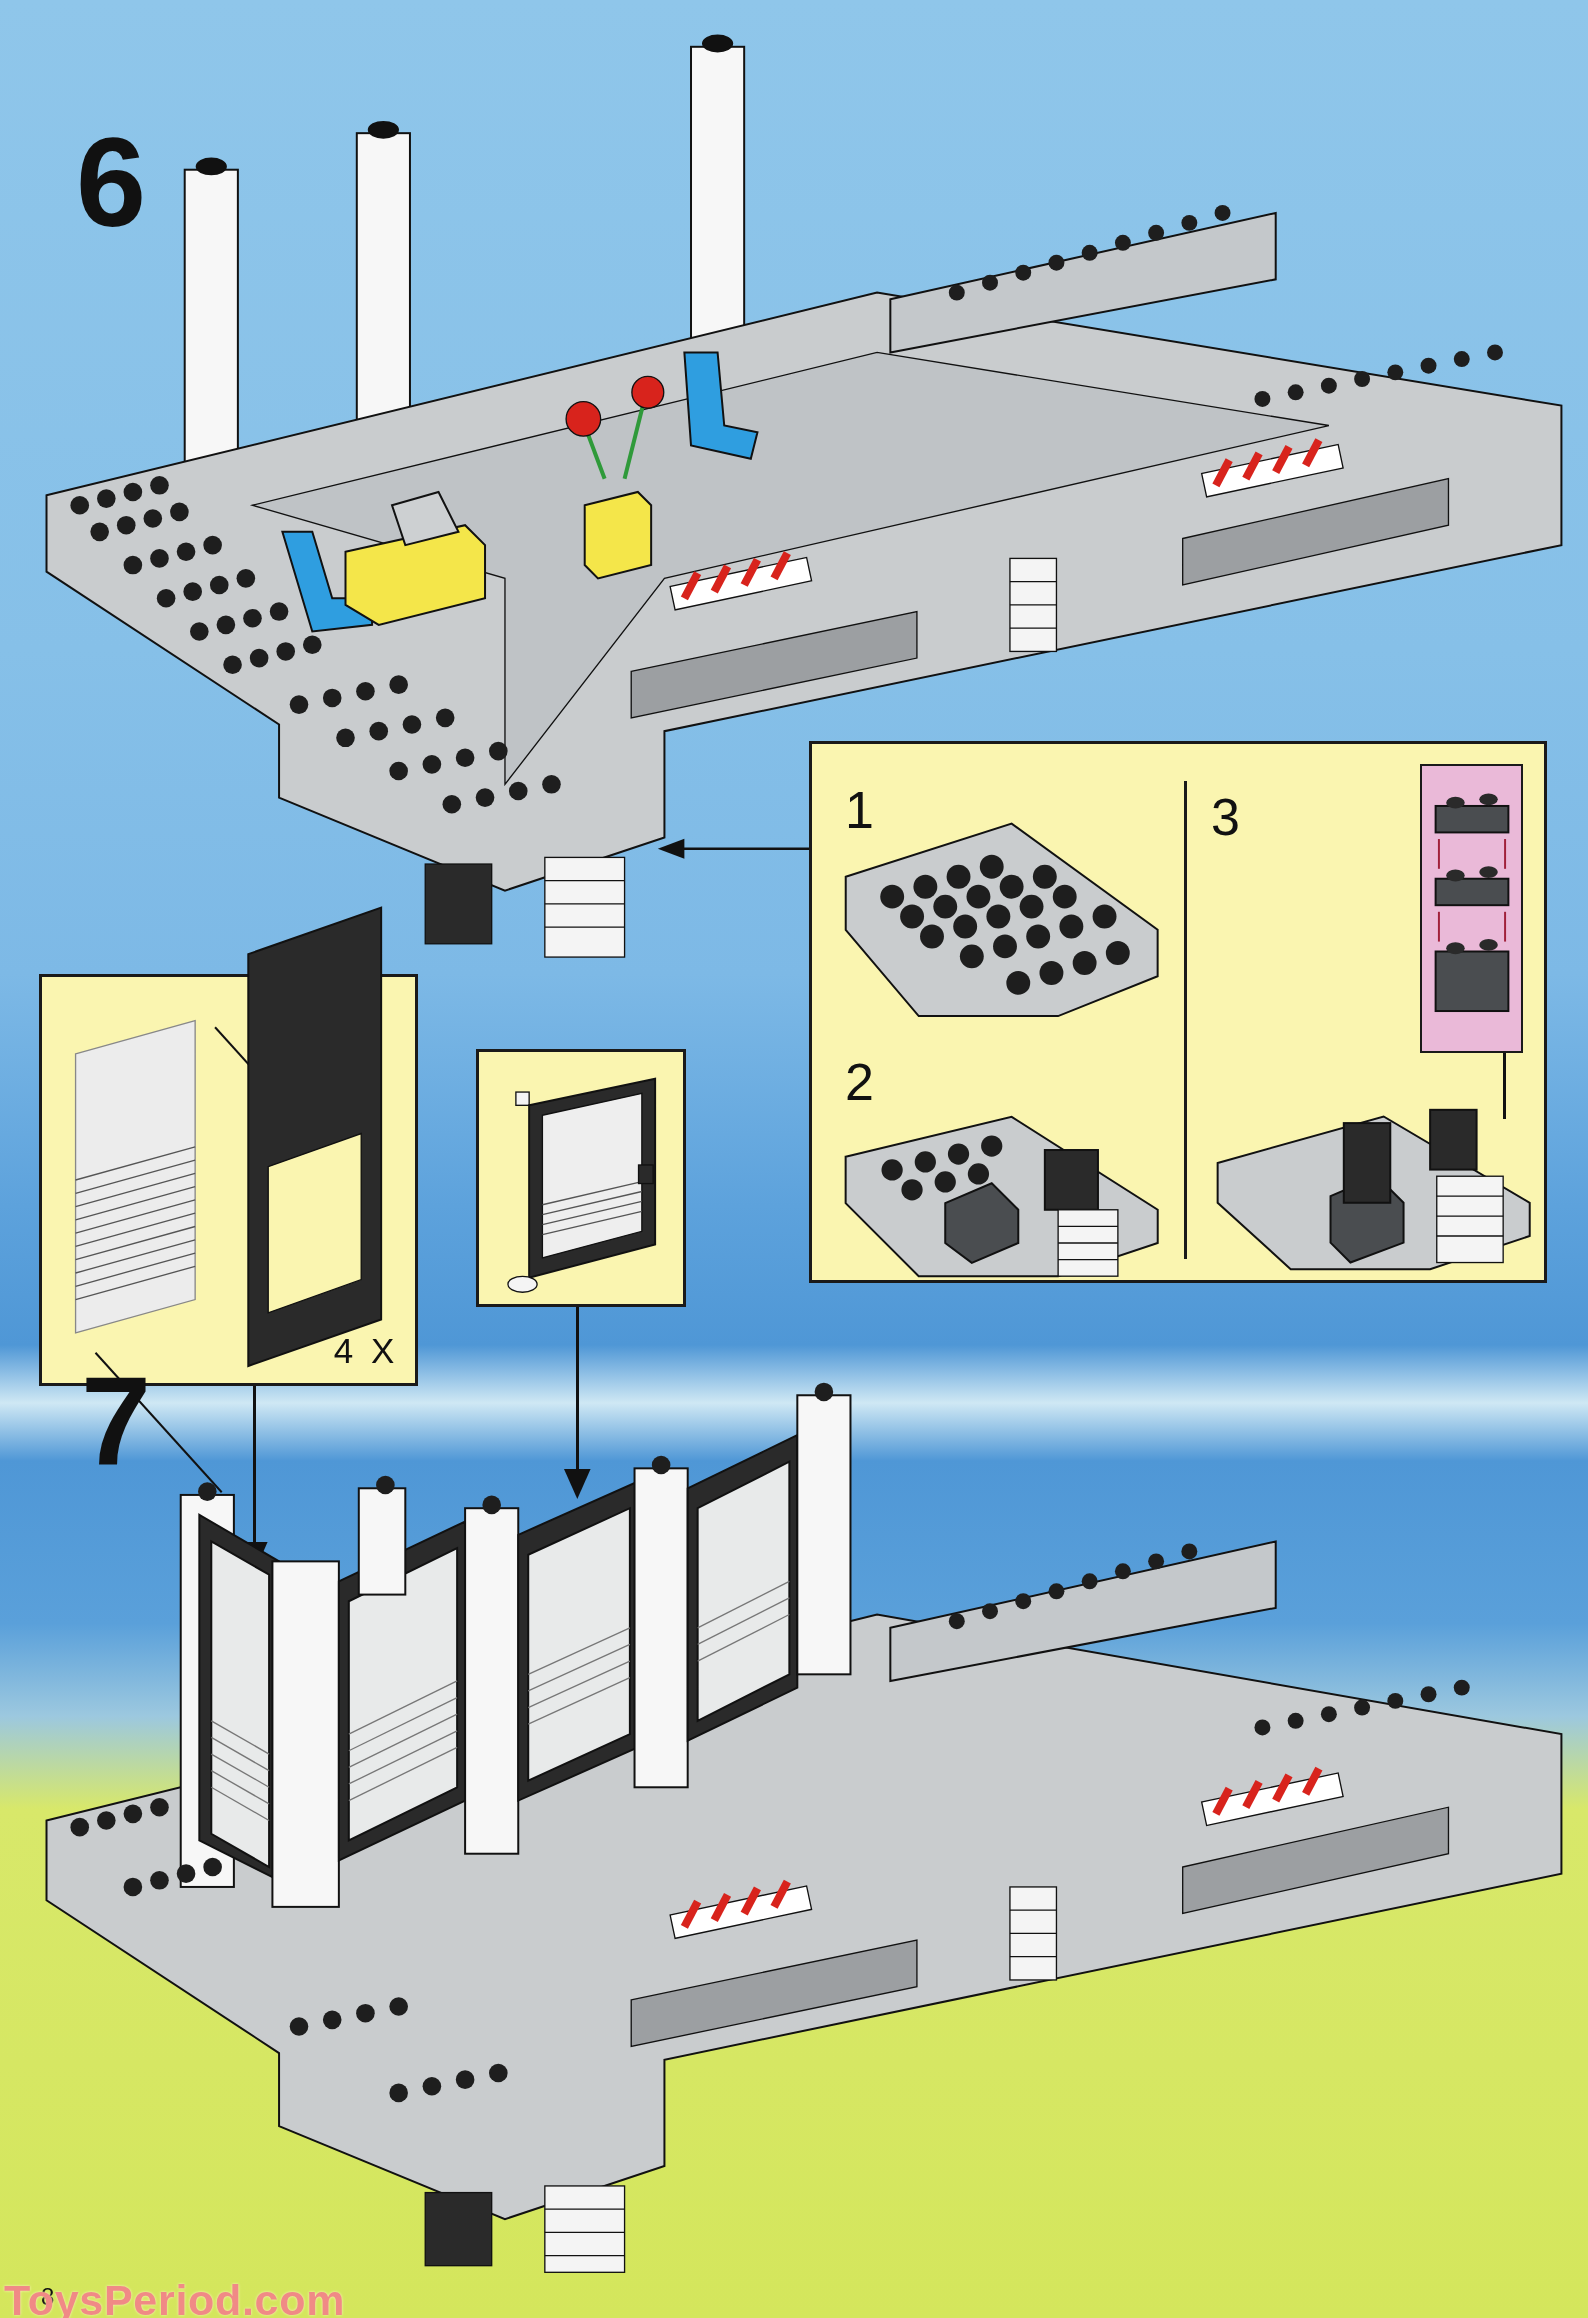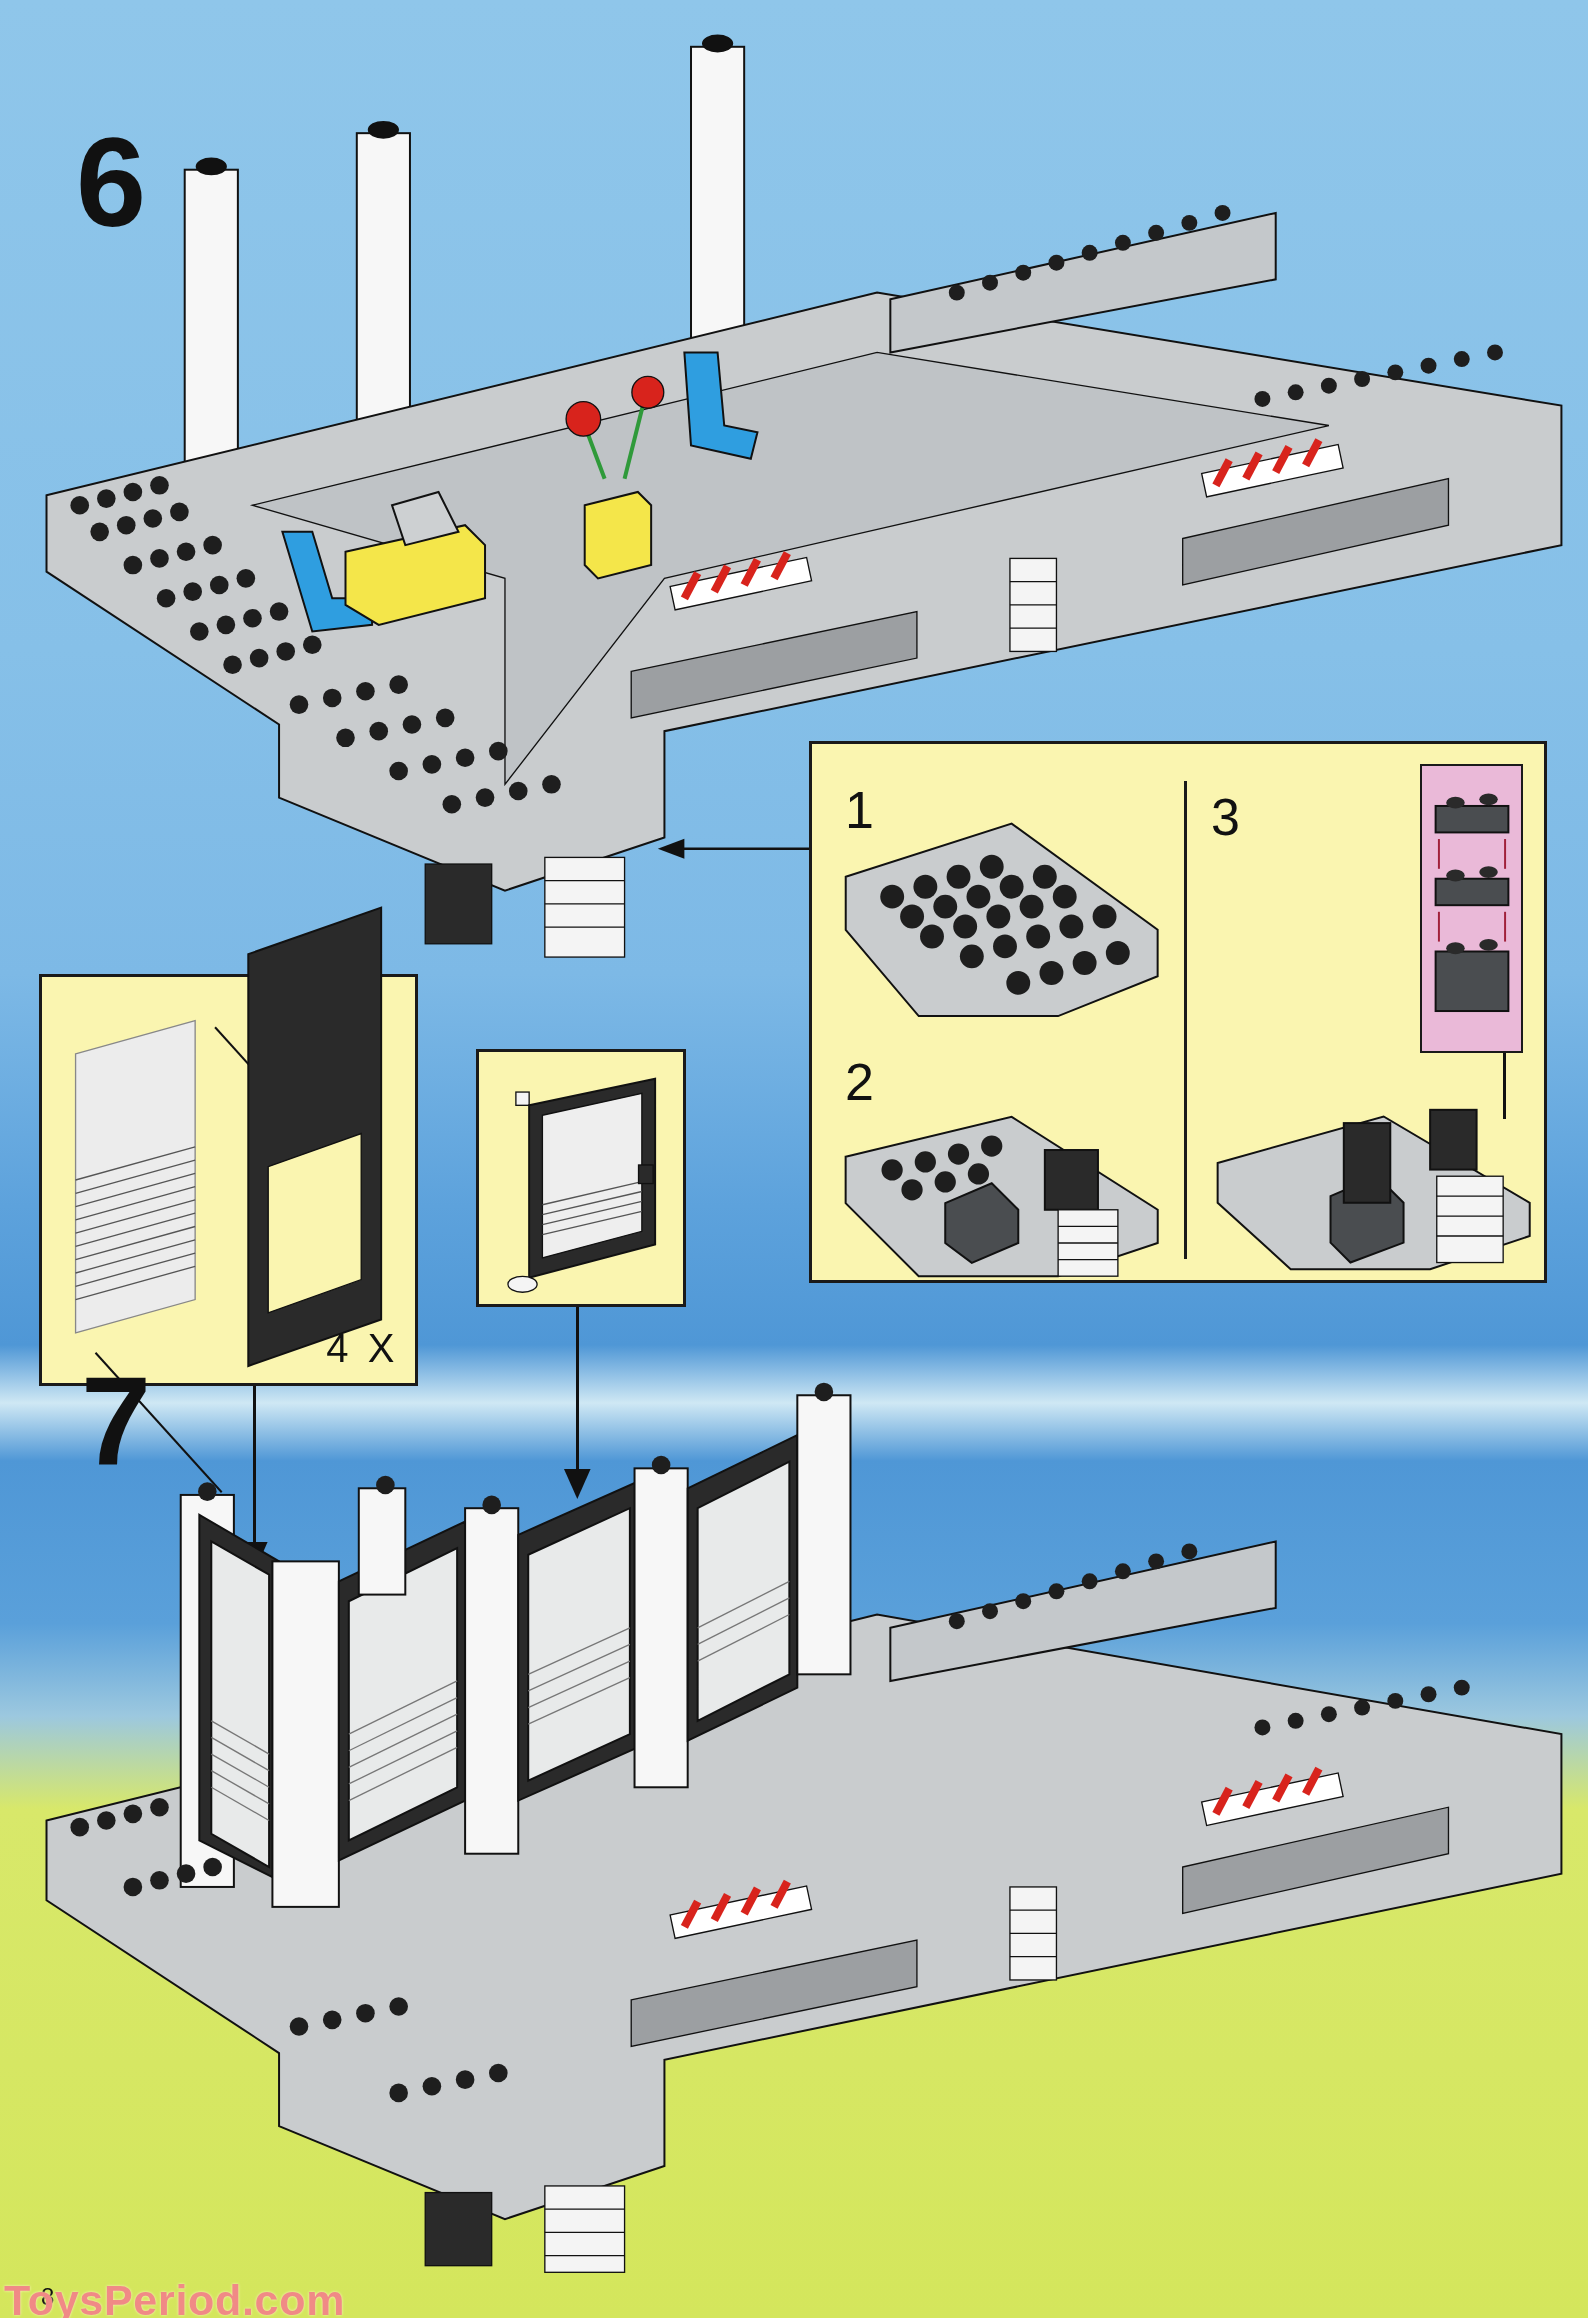--- a/index.html
+++ b/index.html
@@ -5,21 +5,21 @@
   html,body{margin:0;padding:0;}
   body{width:1588px;height:2319px;position:relative;overflow:hidden;
     font-family:"Liberation Sans",sans-serif;
     background:linear-gradient(180deg,#8fc6ea 0%,#86c0e8 28%,#7db9e6 42%,#5da2dc 52%,#4f97d6 58%,#cfe8f4 60.5%,#4f97d6 63%,#5aa0da 70%,#9cc8df 74%,#d8e86a 78%,#d4e65c 100%);}
   .step-num{position:absolute;font-weight:bold;font-size:126px;color:#111;line-height:1;}
   .callout{position:absolute;background:#faf5b0;border:3.3px solid #1a1a1a;box-sizing:border-box;}
   .sub-num{position:absolute;font-size:52px;color:#111;line-height:1;}
   .divider{position:absolute;background:#1a1a1a;}
   .arrow-line{position:absolute;background:#111;}
   .pink{position:absolute;background:#eab9d8;border:2.7px solid #1a1a1a;box-sizing:border-box;}
-  .multiplier{position:absolute;font-size:40px;color:#111;letter-spacing:4px;}
+  .multiplier{position:absolute;font-size:35px;color:#111;letter-spacing:4px;}
   .page-num{position:absolute;font-size:24px;color:#111;}
   .watermark{position:absolute;font-weight:bold;font-size:43px;color:#f08a86;letter-spacing:0.7px;
     text-shadow:0 0 2.7px #fff6c8;}
   svg{position:absolute;overflow:visible;}
 </style>
 </head>
 <body>
 
 <div class="step-num" style="left:76px;top:120px;">6</div>
 

